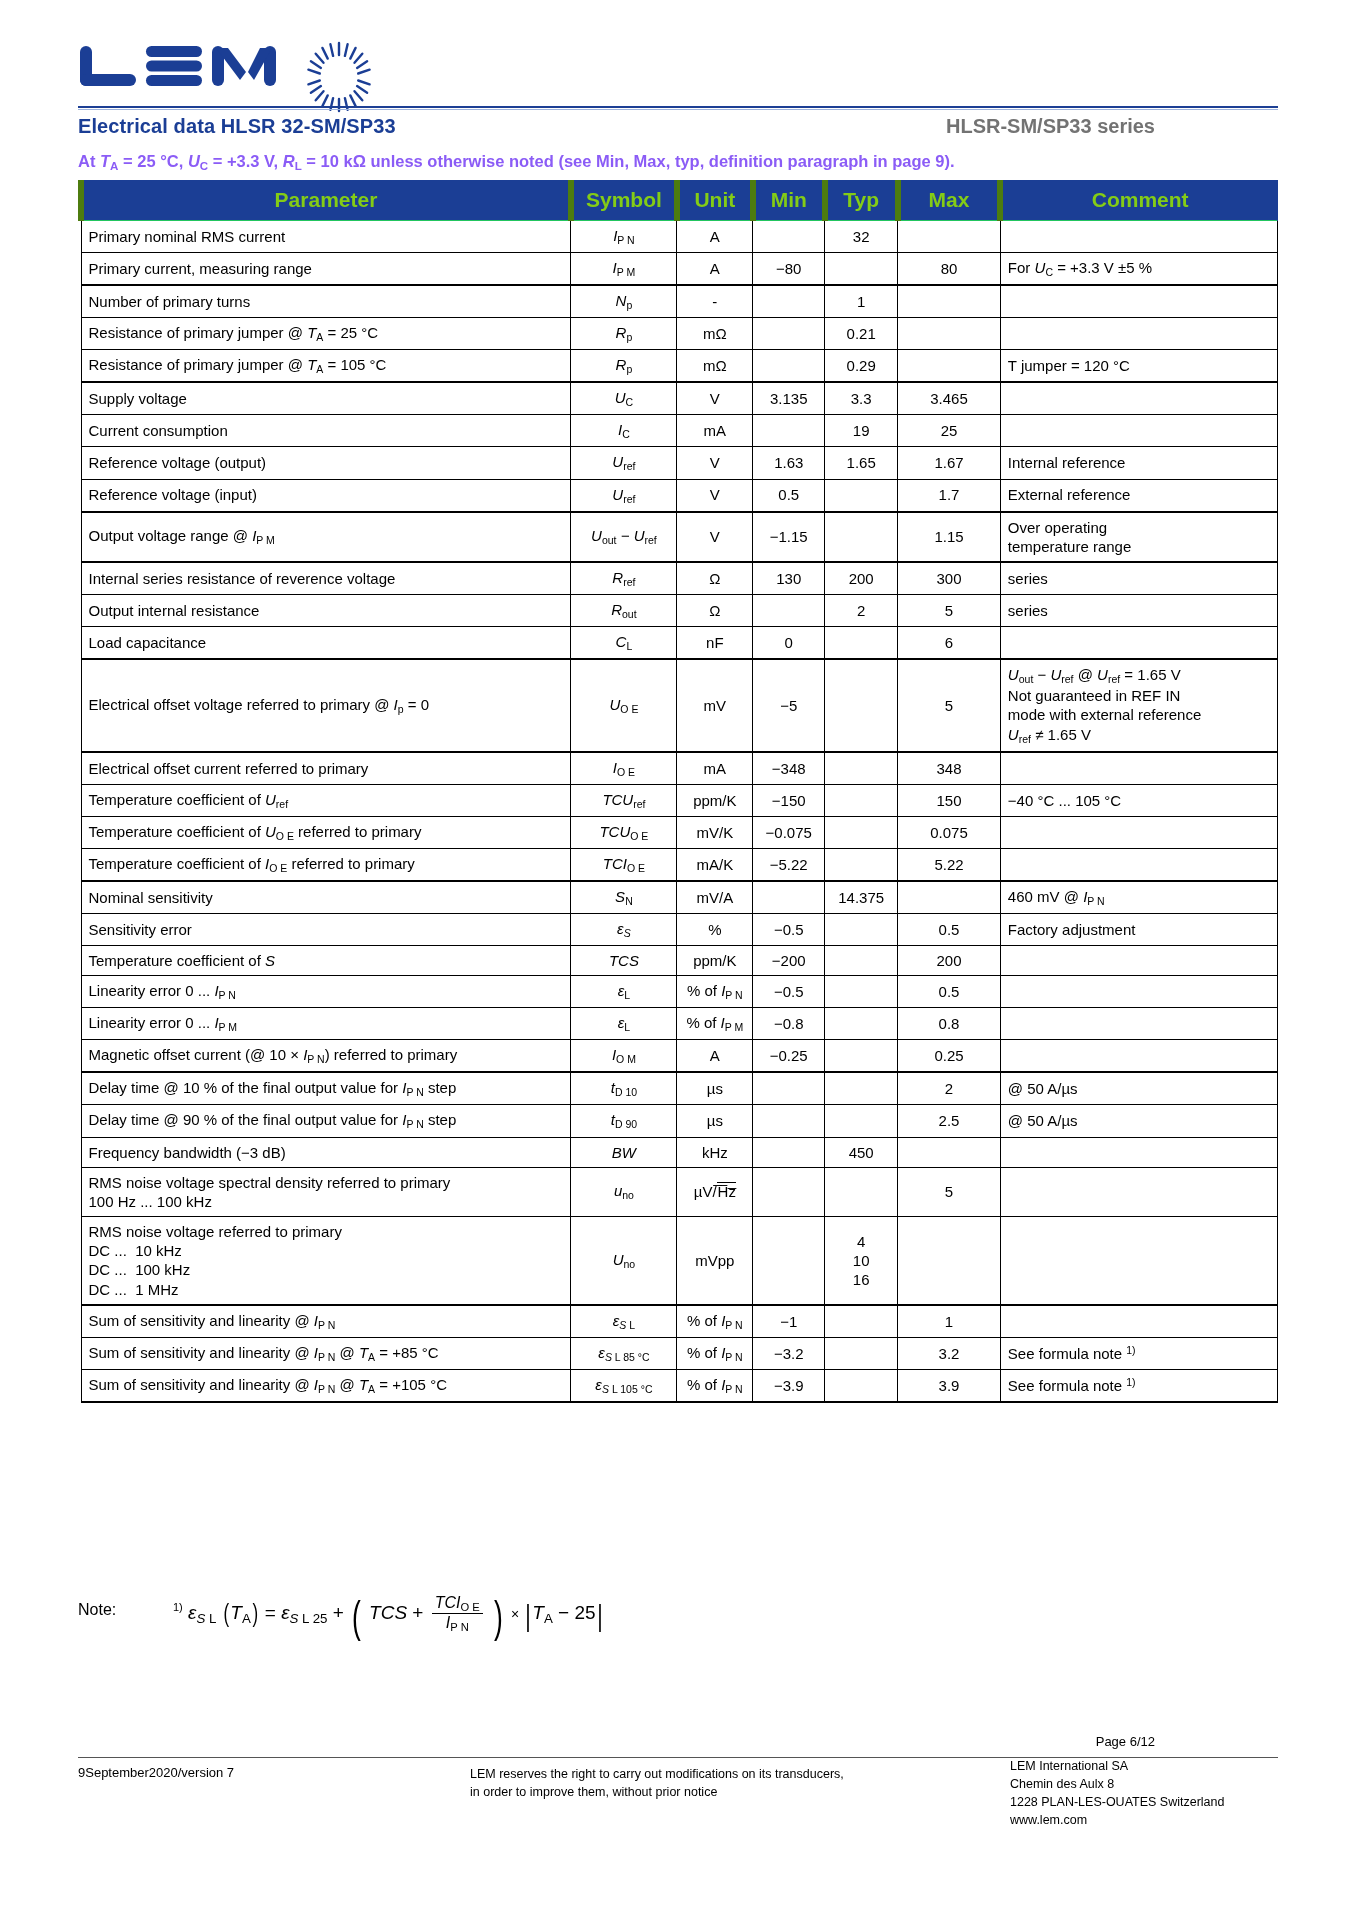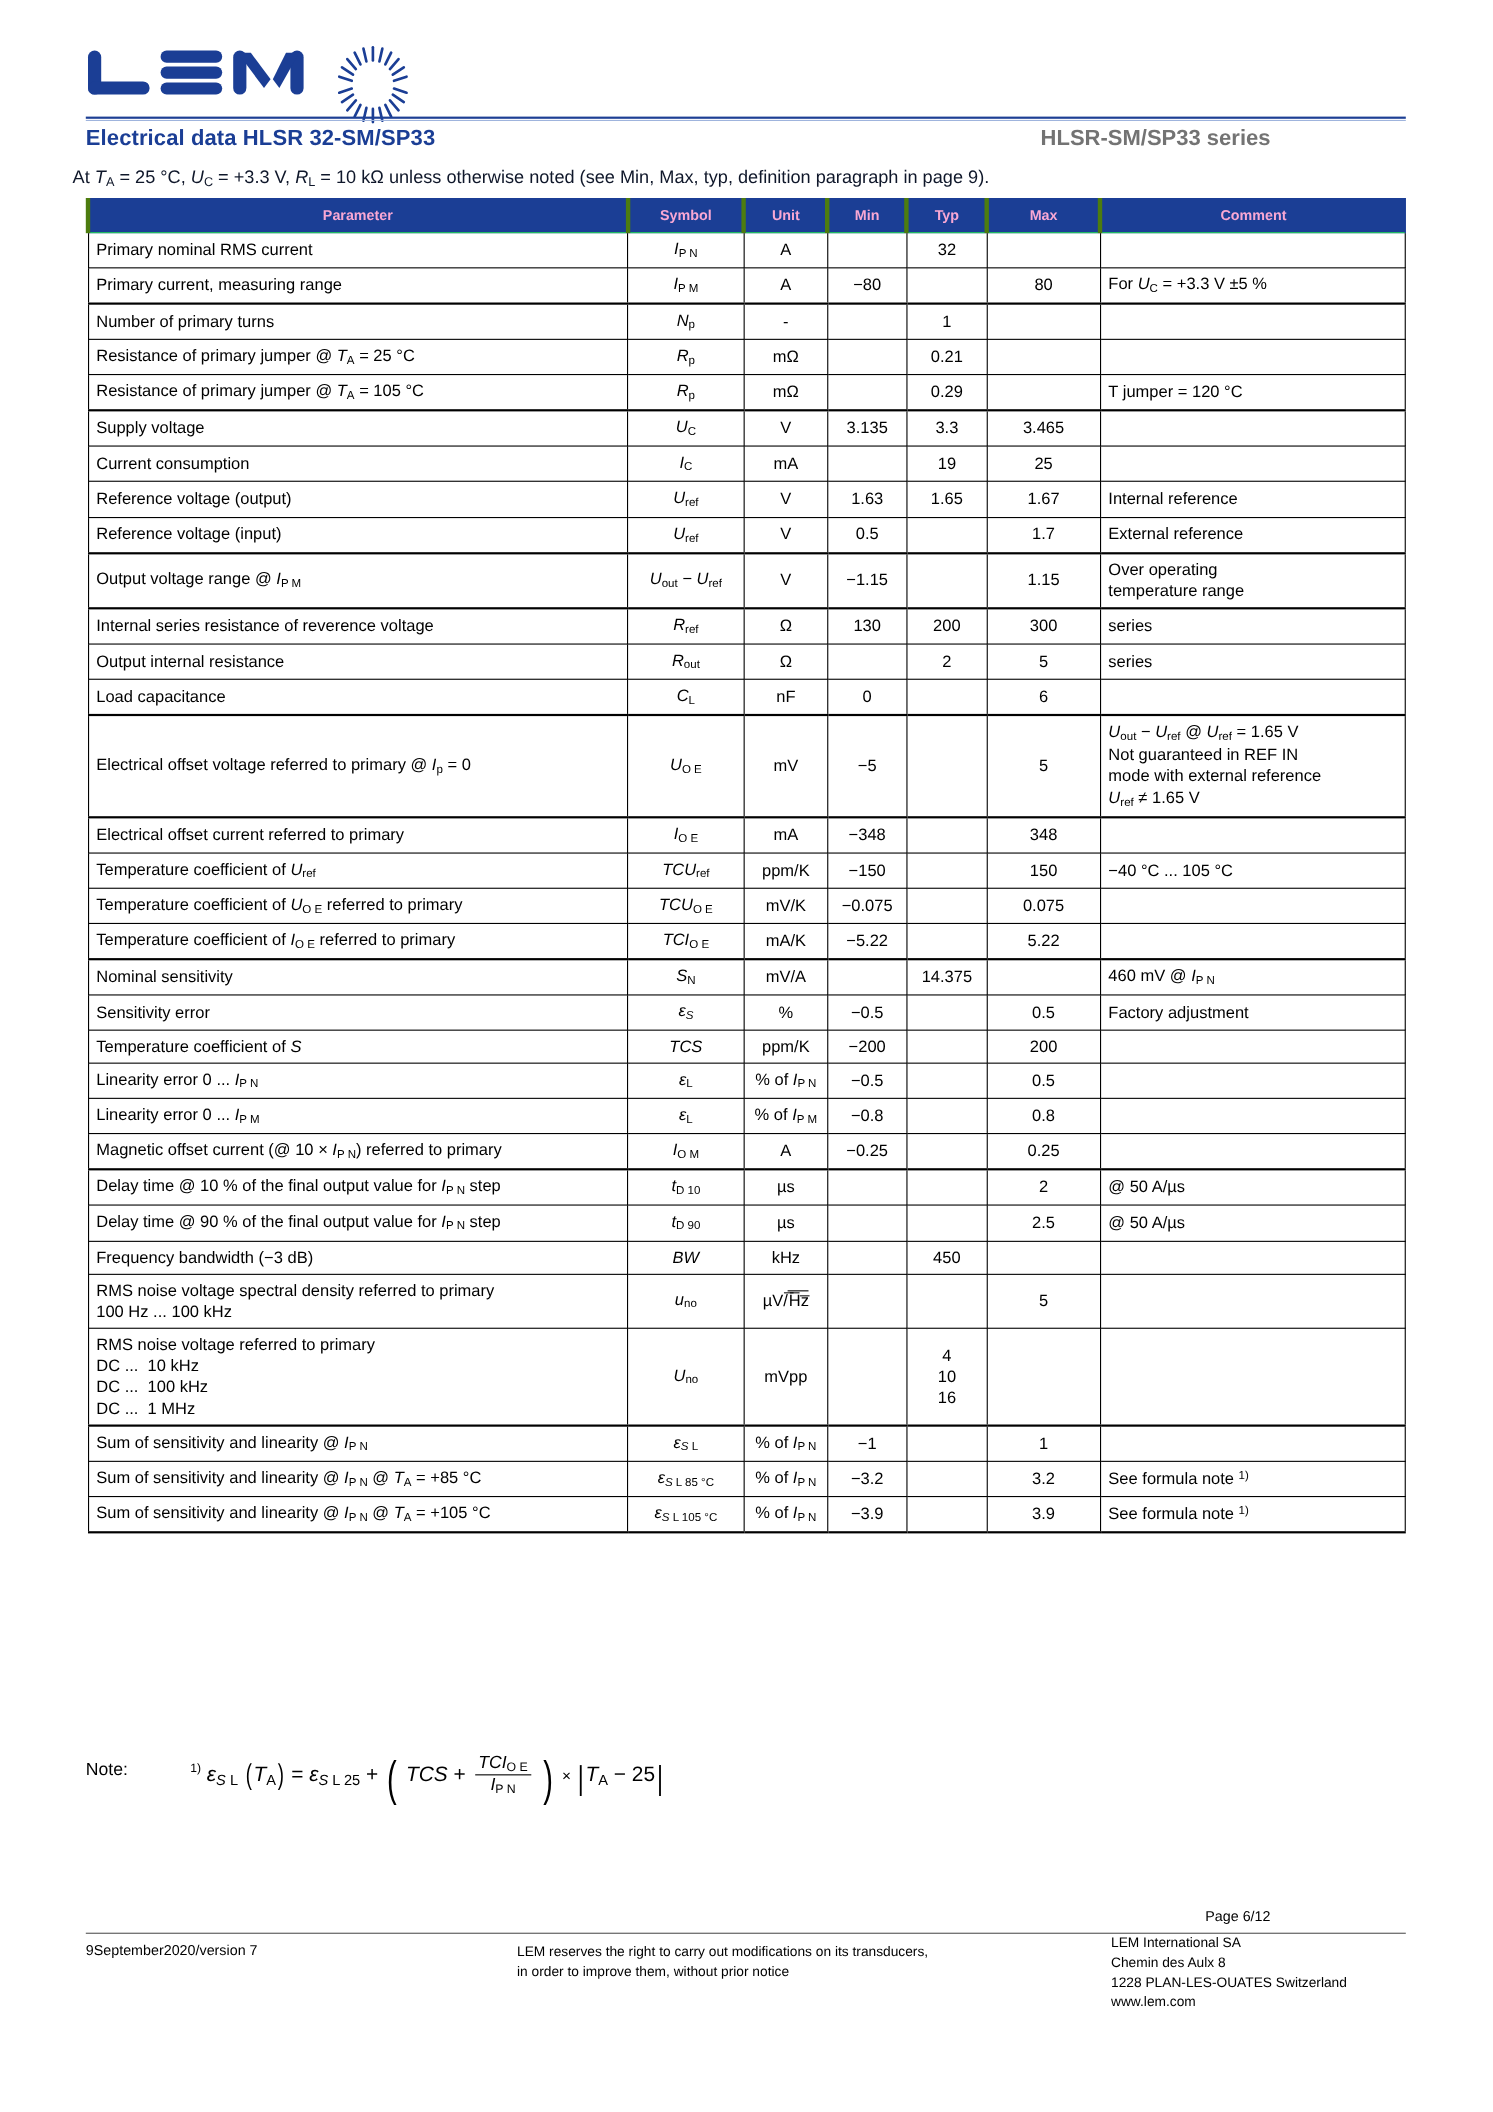--- a/index.html
+++ b/index.html
@@ -22,34 +22,34 @@
 
   .section-title{
     position:absolute;left:78px;top:115px;
     font-size:20px;font-weight:bold;color:#1b3e95;letter-spacing:0.1px;
   }
   .series-title{
     position:absolute;right:79px;top:115px;
     font-size:20px;font-weight:bold;color:#737373;text-align:right;
   }
   .cond-line{
-    position:absolute;left:66px;top:152px;
-    font-size:16.5px;color:#0f172a;white-space:nowrap;
+    position:absolute;left:78px;top:152px;
+    font-size:16.5px;color:#8b5cf6;white-space:nowrap;font-weight:bold;
   }
 
   
   table.spec{
     position:absolute;left:78px;top:180px;
     width:1200px;border-collapse:collapse;
     font-size:15px;
   }
   table.spec th{
-    background:#1b3e95;color:#f9a8d4;font-weight:bold;
-    font-size:13px;padding:8px 4px;
-    border-left:4px solid #4d7c0f;border-right:1px solid #ffffff;
+    background:#1b3e95;color:#84cc16;font-weight:bold;
+    font-size:21px;padding:8px 4px;
+    border-left:6px solid #4d7c0f;border-right:1px solid #ffffff;
     text-align:center;
   }
   table.spec th:last-child{border-right:1px solid #1b3e95;}
   table.spec td{
     border-bottom:1px solid #000;
     border-right:1px solid #000;
     padding:5px 7px;
     vertical-align:middle;
     line-height:1.28;
   }

